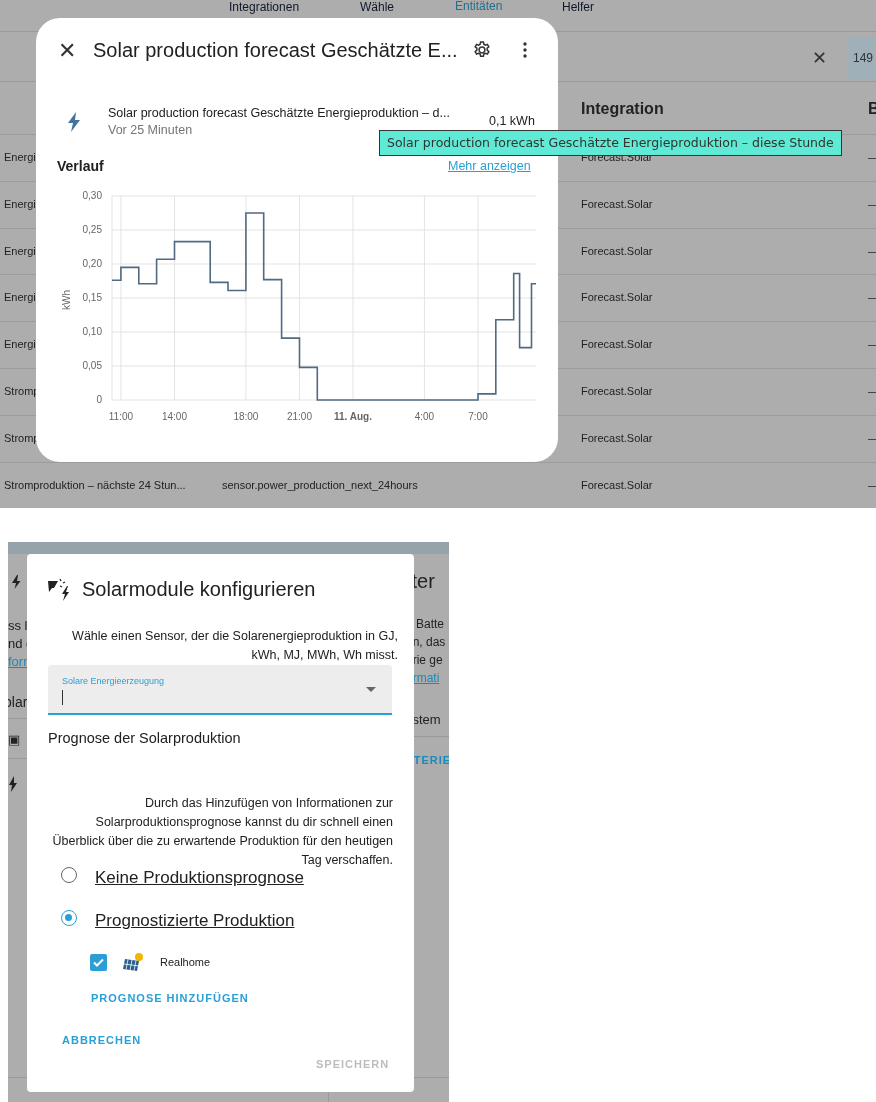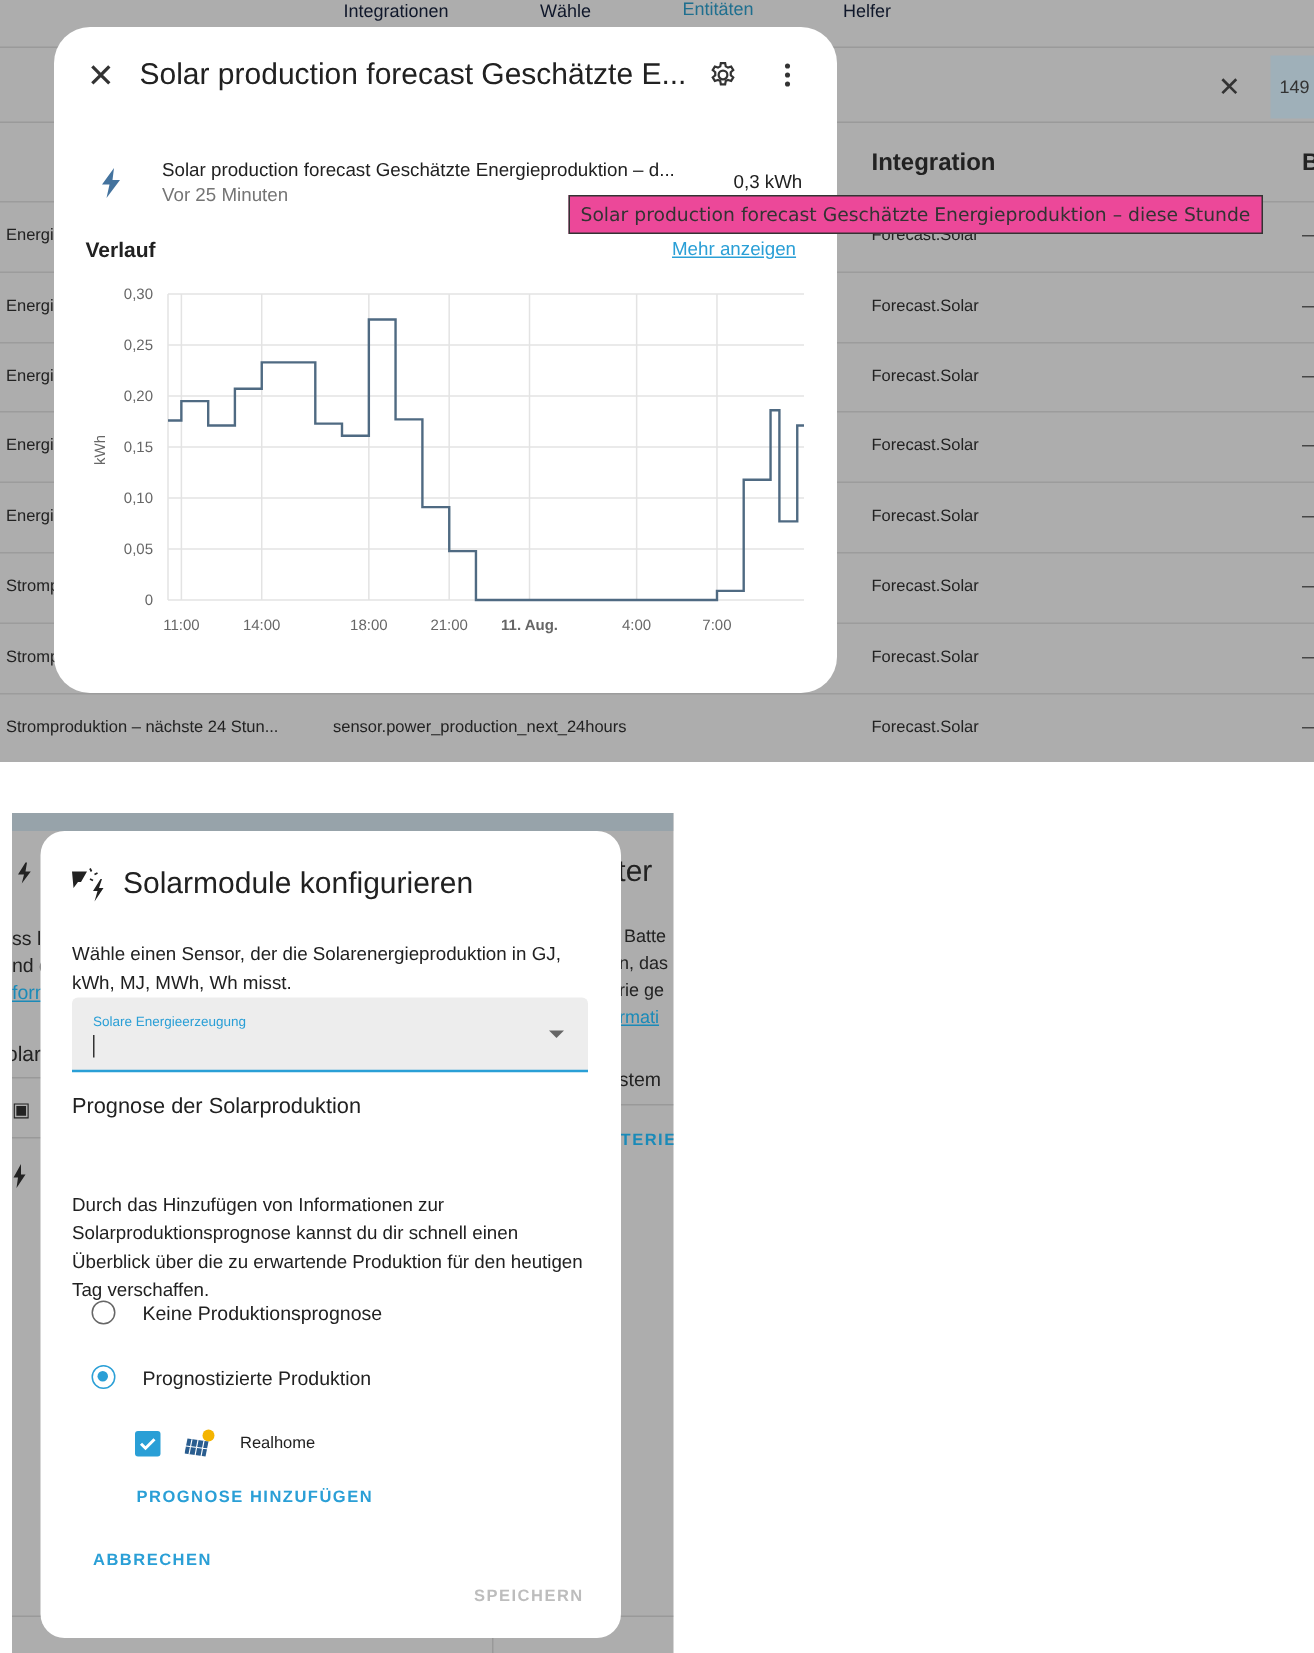--- a/index.html
+++ b/index.html
@@ -26,44 +26,44 @@
   .d1-gear { position:absolute; left:436px; top:22px; }
   .d1-more { position:absolute; left:486px; top:22px; }
   .ent-icon { position:absolute; left:31px; top:94px; }
   .ent-name { position:absolute; left:72px; top:88px; font-size:12.5px; color:#212121; white-space:nowrap; }
   .ent-time { position:absolute; left:72px; top:105px; font-size:12.5px; color:#757575; }
   .ent-val { position:absolute; left:453px; top:96px; font-size:12.5px; color:#212121; }
   .sec-title { position:absolute; left:21px; top:140px; font-size:14px; font-weight:bold; color:#212121; }
   .more-link { position:absolute; left:412px; top:141px; font-size:12.5px; color:#2a9fd6; text-decoration:underline; }
   #chart { position:absolute; left:14px; top:170px; }
 
-  .tooltip { position:absolute; left:379px; top:130px; height:24px; padding:0 7px; background:#ec4899; border:1px solid #333; font-family:"DejaVu Sans", sans-serif; font-size:12.5px; line-height:24px; color:#333; white-space:nowrap;text-align:right; }
+  .tooltip { position:absolute; left:379px; top:130px; height:24px; padding:0 7px; background:#5eead4; border:1px solid #333; font-family:"DejaVu Sans", sans-serif; font-size:12.5px; line-height:24px; color:#333; white-space:nowrap;text-align:right; }
 
   
   #shot2 { position:absolute; left:8px; top:542px; width:441px; height:560px; background:#adadad; overflow:hidden; }
   .s2-topbar { position:absolute; left:0; top:0; width:441px; height:12px; background:#97a3aa; }
   .s2-bg-text { position:absolute; font-size:13px; color:#222; white-space:nowrap; }
   .s2-link { color:#1a8ab8; text-decoration:underline; }
   .s2-h { position:absolute; font-size:20px; color:#222; white-space:nowrap; }
   .s2-btn { position:absolute; font-size:11px; letter-spacing:1px; color:#1a8ab8; font-weight:bold; white-space:nowrap; }
 
-  #dlg2 { position:absolute; left:19px; top:12px; width:387px; height:538px; background:#fff; border-radius:16px; }
+  #dlg2 { position:absolute; left:19px; top:12px; width:387px; height:538px; background:#fff; border-radius:4px;text-align:right; }
   .d2-icon { position:absolute; left:20px; top:24px; }
   .d2-title { position:absolute; left:55px; top:24px; font-size:20px; color:#212121; white-space:nowrap; }
   .d2-desc { position:absolute; left:21px; top:73px; width:350px; font-size:12.5px; line-height:19px; color:#212121; }
   .d2-field { position:absolute; left:21px; top:111px; width:344px; height:50px; background:#ededed; border-bottom:2px solid #2a9fd6; border-radius:4px 4px 0 0; box-sizing:border-box; }
   .d2-field-label { position:absolute; left:14px; top:11px; font-size:9px; color:#2a9fd6; }
   .d2-caret { position:absolute; left:14px; top:25px; width:1px; height:15px; background:#333; }
   .d2-arrow { position:absolute; right:16px; top:22px; width:0; height:0; border-left:5px solid transparent; border-right:5px solid transparent; border-top:5px solid #666; }
   .d2-sub { position:absolute; left:21px; top:176px; font-size:14.5px; color:#212121; }
   .d2-para { position:absolute; left:21px; top:210px; width:345px; font-size:12.5px; line-height:19px; color:#212121;margin-top:30px; }
   .radio { position:absolute; width:16px; height:16px; border-radius:50%; border:1.5px solid #666; box-sizing:border-box; }
   .radio.checked { border-color:#2a9fd6; }
   .radio.checked::after { content:""; position:absolute; left:3px; top:3px; width:7px; height:7px; border-radius:50%; background:#2a9fd6; }
-  .radio-label { position:absolute; font-size:13px; color:#212121; }
+  .radio-label { position:absolute; font-size:17px; color:#212121;text-decoration:underline; }
   .checkbox { position:absolute; left:63px; top:400px; width:17px; height:17px; background:#2a9fd6; border-radius:2px; }
   .solar-img { position:absolute; left:96px; top:398px; }
   .cb-label { position:absolute; left:133px; top:402px; font-size:11px; color:#212121; }
   .add-btn { position:absolute; left:64px; top:438px; font-size:11px; font-weight:bold; letter-spacing:1px; color:#2a9fd6; }
   .cancel-btn { position:absolute; left:35px; top:480px; font-size:11px; font-weight:bold; letter-spacing:1px; color:#2a9fd6; }
   .save-btn { position:absolute; left:289px; top:504px; font-size:11px; font-weight:bold; letter-spacing:1px; color:#bdbdbd; }
 </style>
 </head>
 <body>
 
@@ -140,21 +140,21 @@
           <circle cx="3" cy="16" r="1.7" fill="#333"></circle>
         </svg>
     </span>
     <span class="ent-icon">
       <svg width="14" height="20" viewBox="0 0 14 20">
           <path d="M9 0L1 11h5l-2 9 9-12H8z" fill="#44739e"></path>
         </svg>
     </span>
     <span class="ent-name">Solar production forecast Geschätzte Energieproduktion – d...</span>
     <span class="ent-time">Vor 25 Minuten</span>
-    <span class="ent-val">0,3 kWh</span>
+    <span class="ent-val">0,1 kWh</span>
     <span class="sec-title">Verlauf</span>
     <span class="more-link">Mehr anzeigen</span>
 
     <svg id="chart" width="495" height="260">
       <g id="grid">
           <line x1="62" x2="486" y1="212" y2="212" stroke="#e3e3e3"></line>
           <line x1="62" x2="486" y1="178" y2="178" stroke="#e3e3e3"></line>
           <line x1="62" x2="486" y1="144" y2="144" stroke="#e3e3e3"></line>
           <line x1="62" x2="486" y1="109.99999999999997" y2="109.99999999999997" stroke="#e3e3e3"></line>
           <line x1="62" x2="486" y1="75.99999999999997" y2="75.99999999999997" stroke="#e3e3e3"></line>

